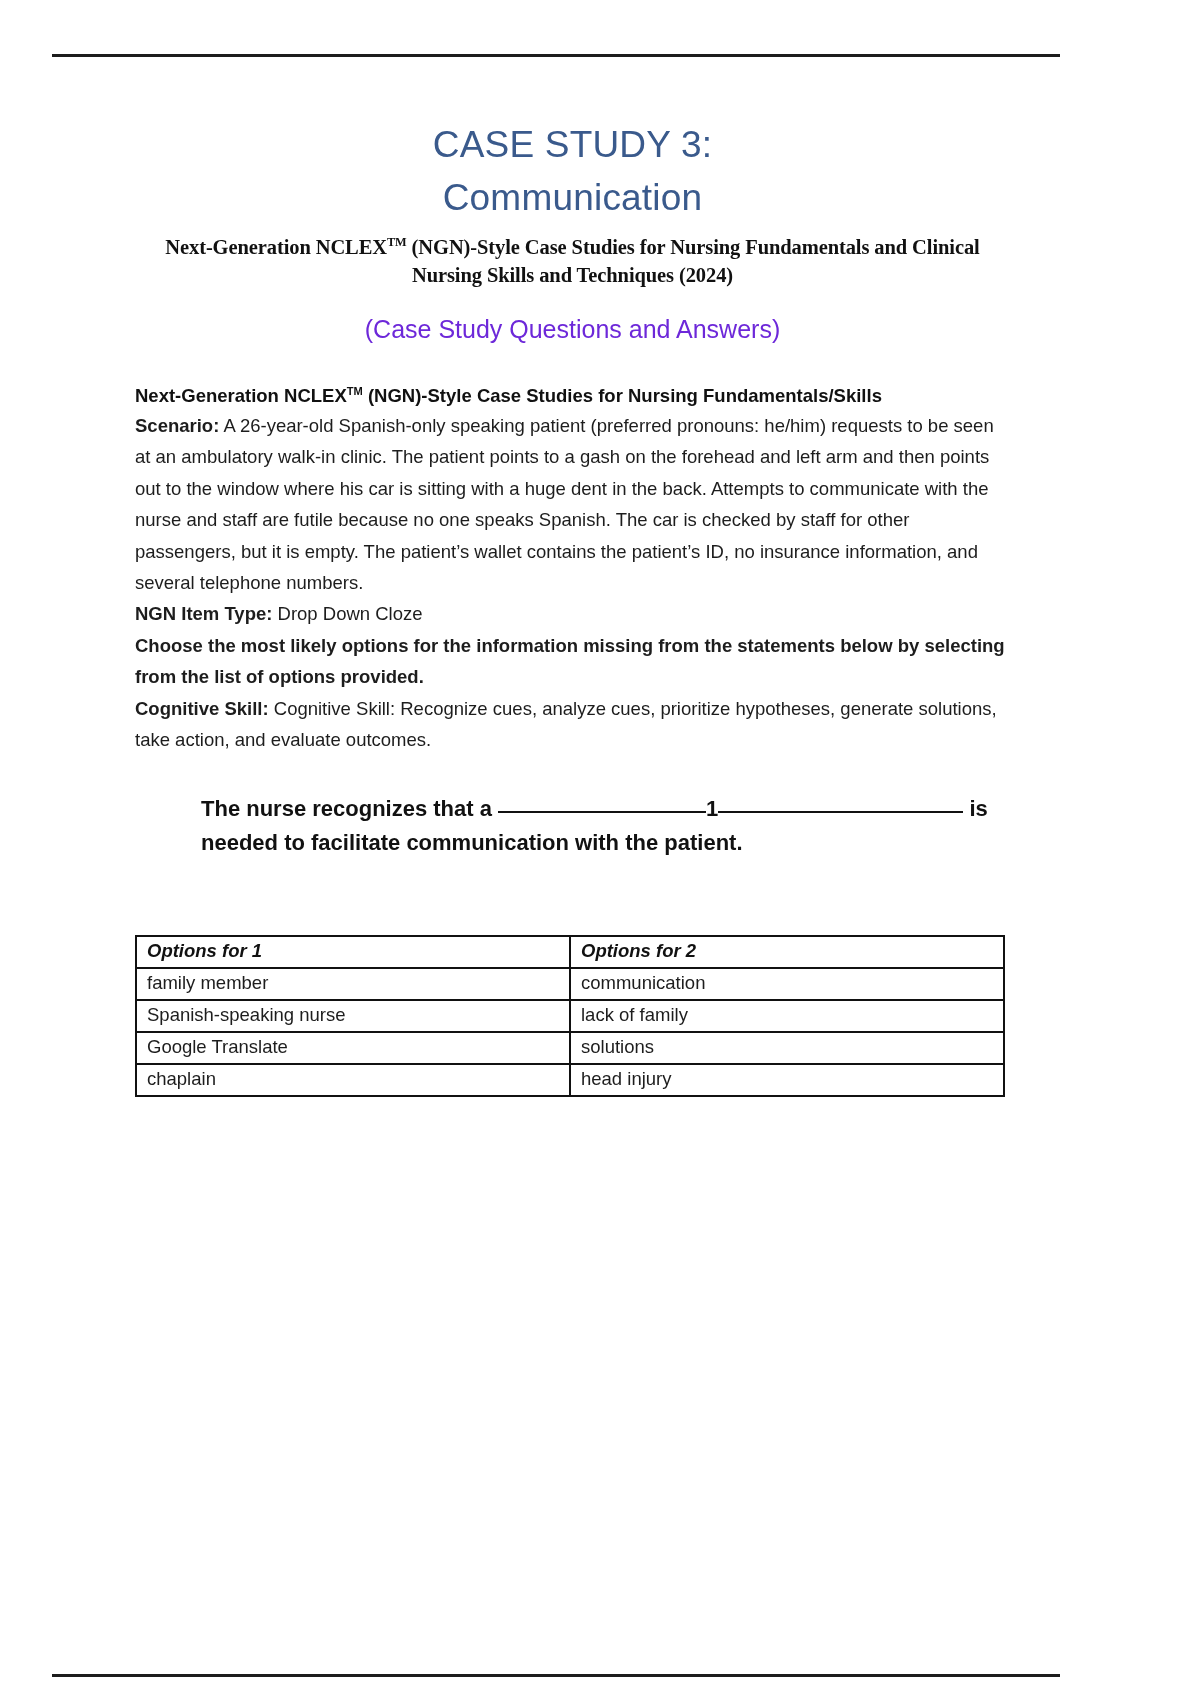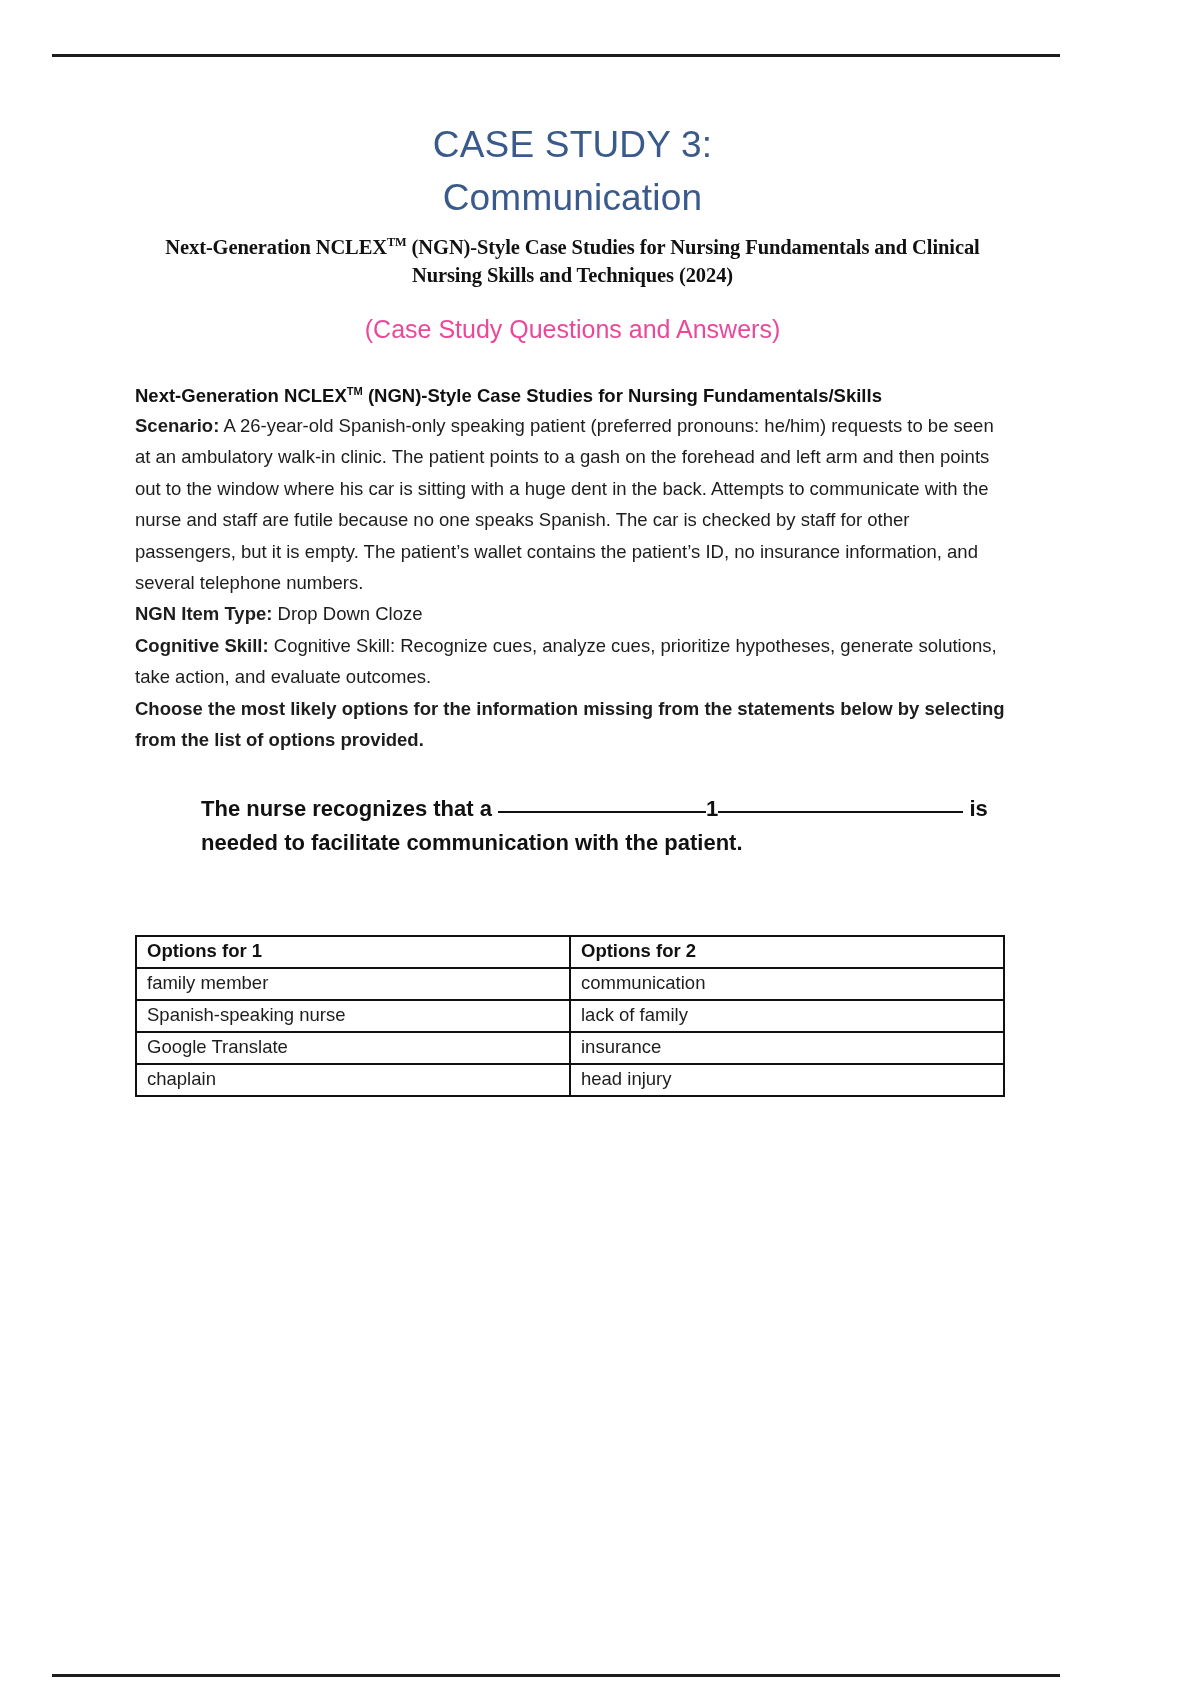--- a/index.html
+++ b/index.html
@@ -60,21 +60,21 @@
     font-weight: bold;
     font-size: 20.5px;
     line-height: 1.38;
     text-align: center;
     color: #111;
     margin: 8px 0 0 0;
     letter-spacing: -0.1px;
   }
 
   .doc-subsubtitle {
-    color: #ec4899;
+    color: #6d28d9;
     font-size: 25px;
     font-weight: 400;
     text-align: center;
     margin: 26px 0 0 0;
   }
 
   sup.tm {
     font-size: 0.6em;
     vertical-align: super;
     line-height: 0;
@@ -136,20 +136,21 @@
   .opt-table td, .opt-table th {
     border: 2px solid #111;
     padding: 3px 10px 5px 10px;
     font-size: 18.5px;
     text-align: left;
     font-weight: normal;
     height: 30px;
     color: #1d1d1d;
   }
   .opt-table th {
+    font-style: italic;
     font-weight: bold;
     color: #111;
   }
   .opt-table col.c1 { width: 50%; }
   .opt-table col.c2 { width: 50%; }
 </style>
 </head>
 <body>
 
 <div class="page">
@@ -172,23 +173,23 @@
 
     <div class="sec-head sp-h1">
       <span>Next-Generation NCLEX</span><sup class="tm">TM</sup><span> (NGN)-Style Case Studies for Nursing Fundamentals/Skills</span>
     </div>
 
 
     <p class="body sp-p1"><b>Scenario:</b><span> A 26-year-old Spanish-only speaking patient (preferred pronouns: he/him) requests to be seen at an ambulatory walk-in clinic. The patient points to a gash on the forehead and left arm and then points out to the window where his car is sitting with a huge dent in the back. Attempts to communicate with the nurse and staff are futile because no one speaks Spanish. The car is checked by staff for other passengers, but it is empty. The patient’s wallet contains the patient’s ID, no insurance information, and several telephone numbers.</span></p>
 
     <p class="body sp-p2"><b>NGN Item Type:</b><span> Drop Down Cloze</span></p>
 
+    <p class="body sp-p4"><b>Choose the most likely options for the information missing from the statements below by selecting from the list of options provided.</b></p>
+
     <p class="body sp-p3"><b>Cognitive Skill:</b><span> Cognitive Skill: Recognize cues, analyze cues, prioritize hypotheses, generate solutions, take action, and evaluate outcomes.</span></p>
-
-    <p class="body sp-p4"><b>Choose the most likely options for the information missing from the statements below by selecting from the list of options provided.</b></p>
 
     <div class="cloze">
       <div class="stmt"><span>The nurse recognizes that a </span><span class="blank b-long"></span><span>1</span><span class="blank b-long2"></span><span> is needed to facilitate communication with the patient.</span></div>
     </div>
 
     <table class="opt-table">
       <colgroup>
           <col class="c1">
           <col class="c2">
         </colgroup>
@@ -202,21 +203,21 @@
         <tr>
           <td>family member</td>
           <td>communication</td>
         </tr>
         <tr>
           <td>Spanish-speaking nurse</td>
           <td>lack of family</td>
         </tr>
         <tr>
           <td>Google Translate</td>
-          <td>insurance</td>
+          <td>solutions</td>
         </tr>
         <tr>
           <td>chaplain</td>
           <td>head injury</td>
         </tr>
       </tbody>
     </table>
 
   </div>
 </div>

